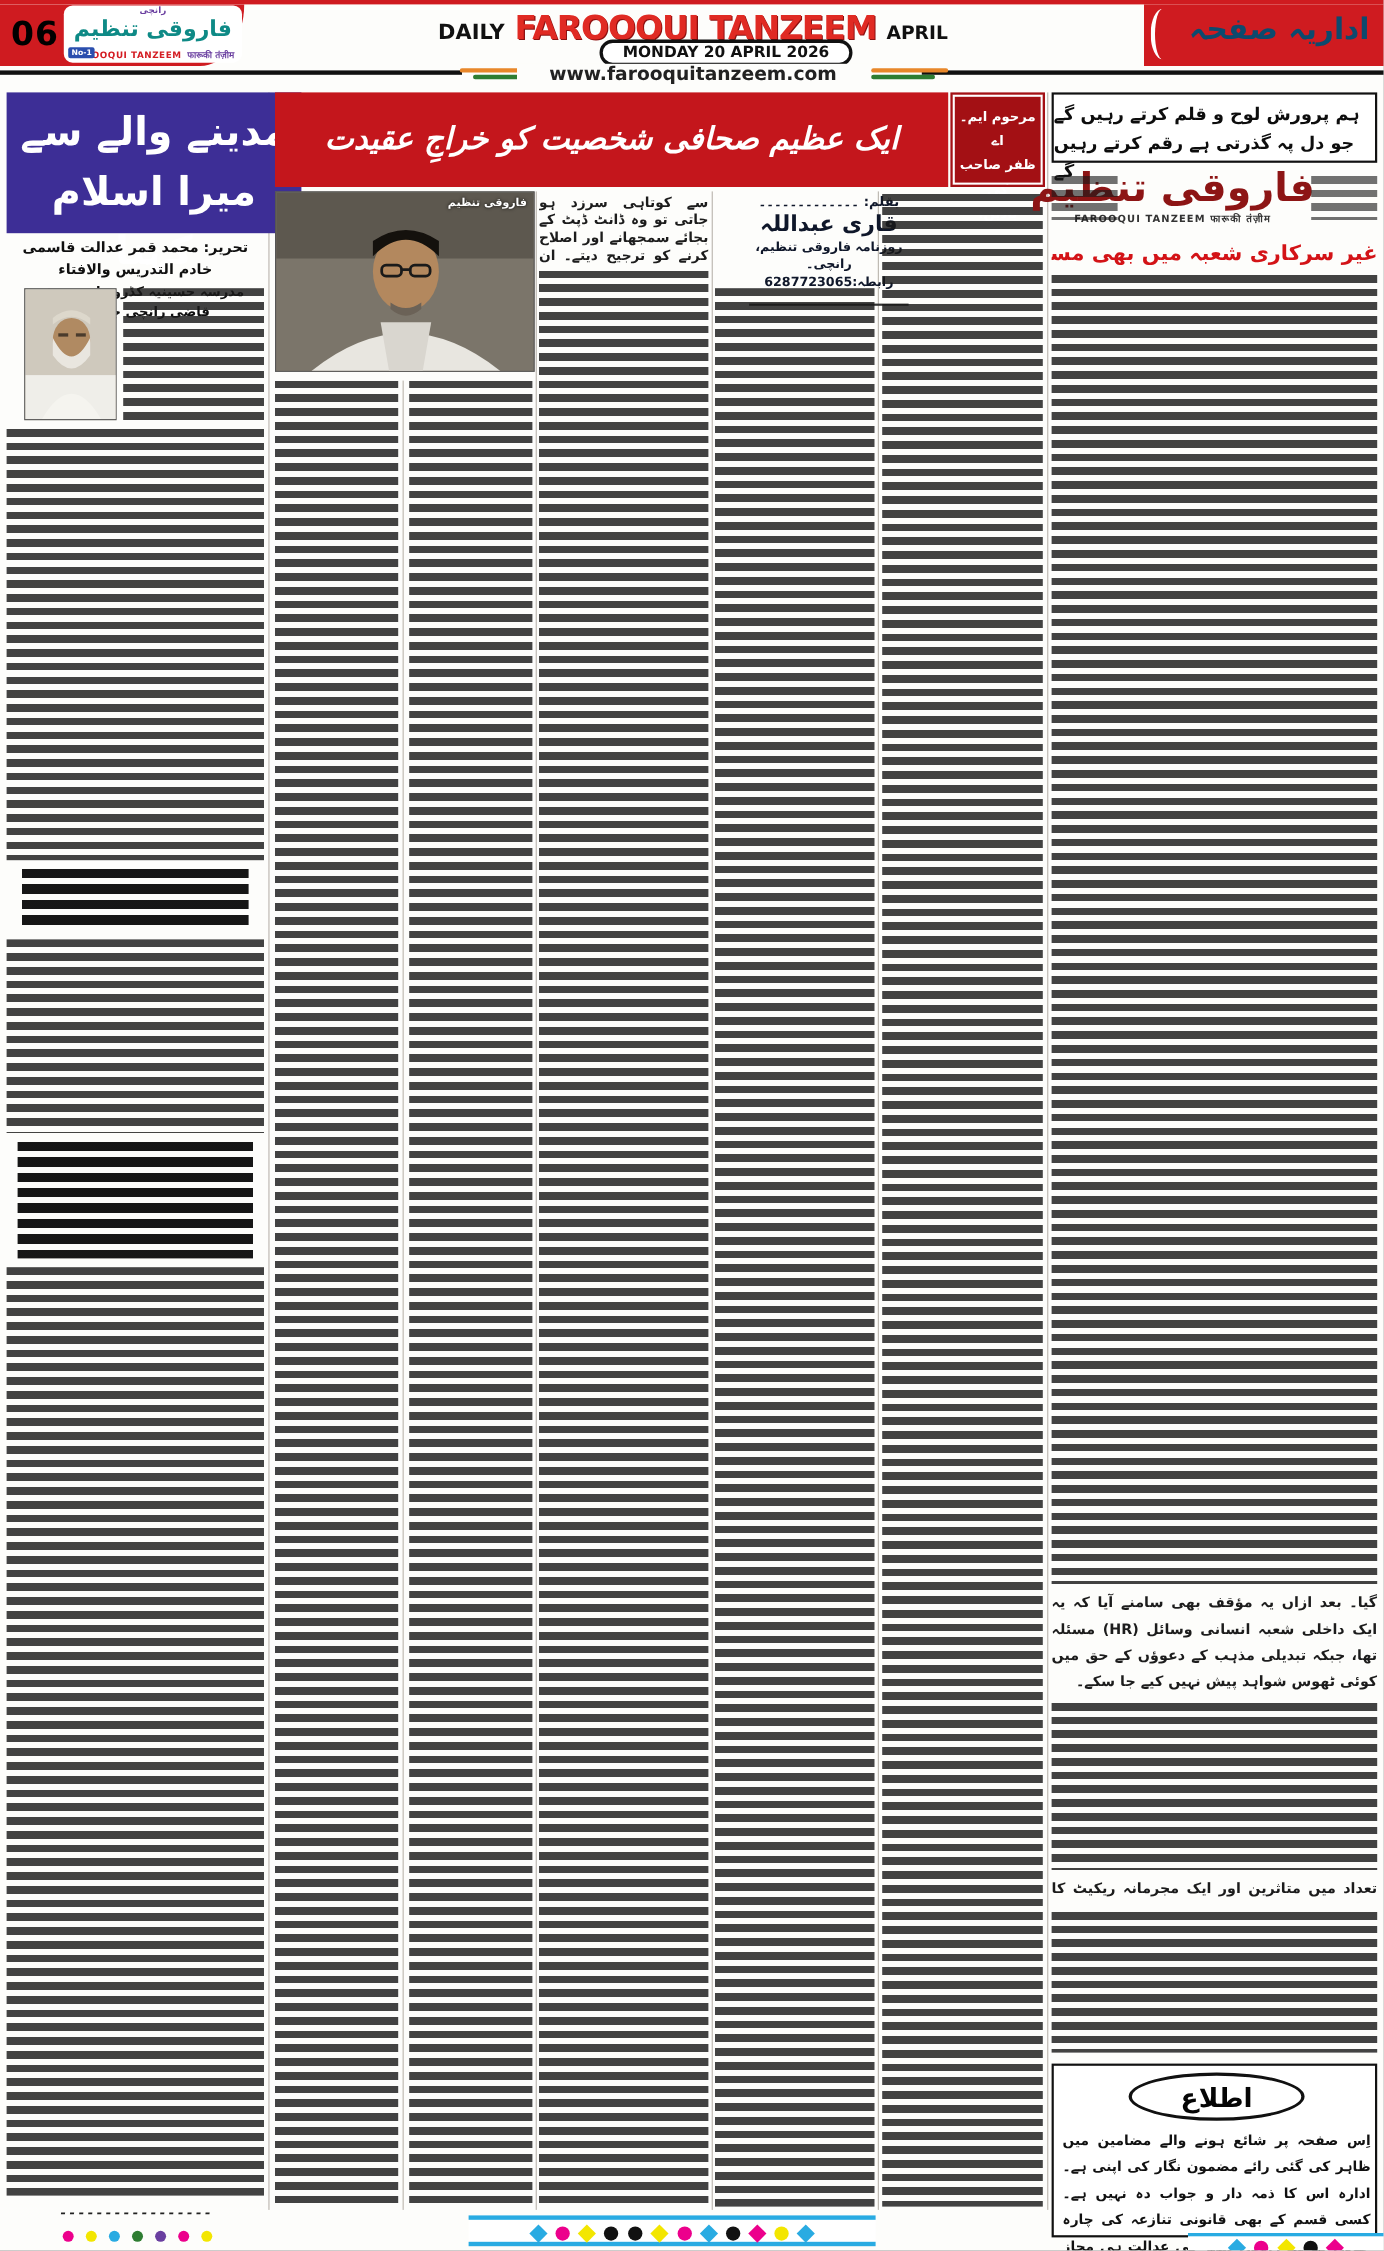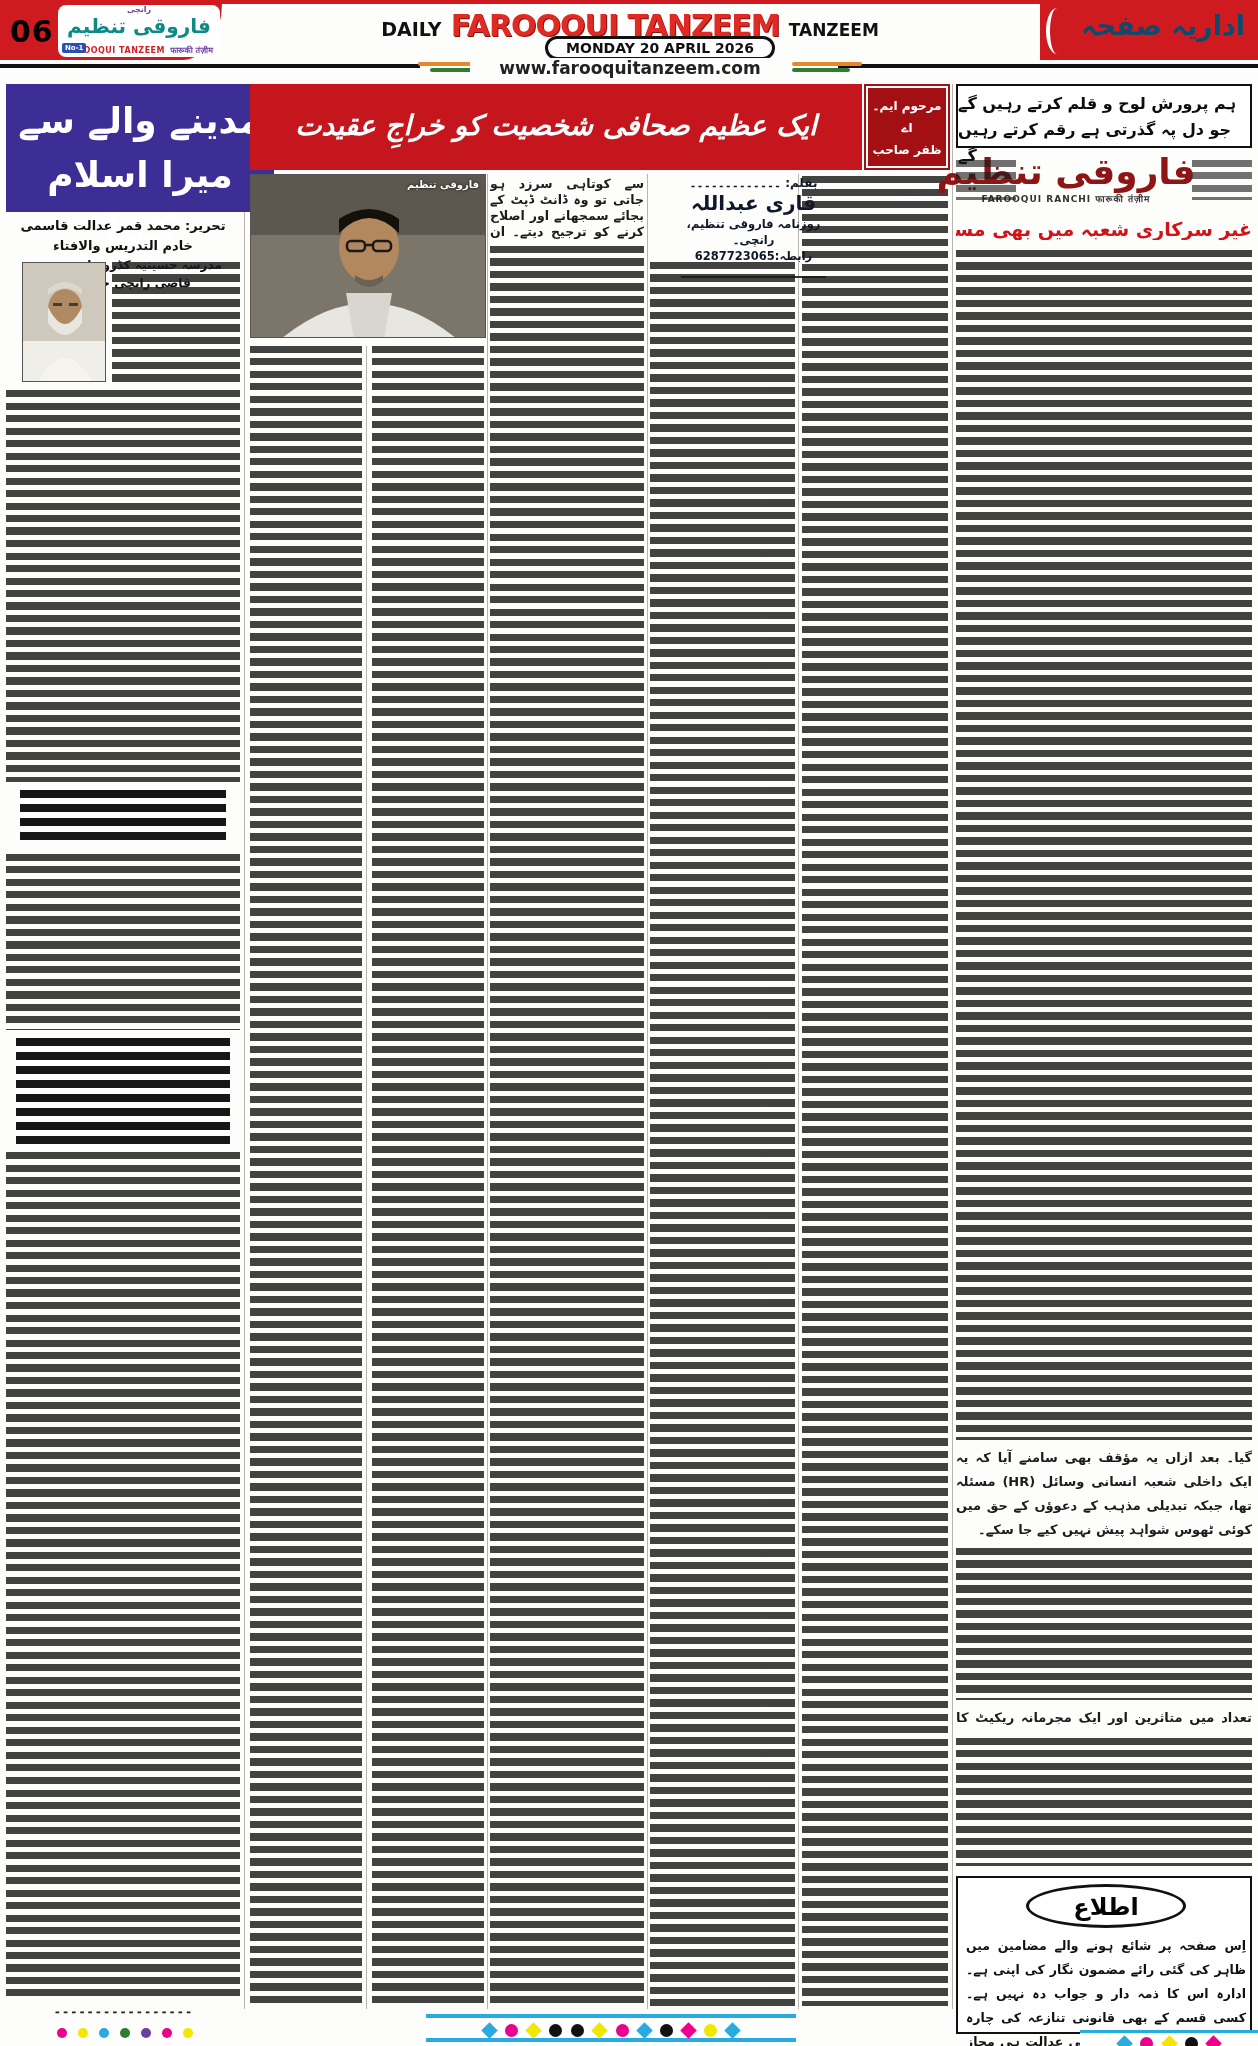--- a/index.html
+++ b/index.html
@@ -132,21 +132,21 @@
     <div>
       <span class="logo-sub">FAROOQUI TANZEEM</span>
       <span class="logo-hi">फारूकी तंज़ीम</span>
     </div>
     <span class="no1">No-1</span>
   </div>
 
   <div class="abs masthead-line">
     <span class="mh-daily">DAILY</span>
     <span class="mh-title">FAROOQUI TANZEEM</span>
-    <span class="mh-city">TANZEEM</span>
+    <span class="mh-city">APRIL</span>
   </div>
 
   <div class="abs date-pill">MONDAY 20 APRIL 2026</div>
 
   <div class="abs banner-right"></div>
   <div class="abs banner-right-arc"></div>
   <div class="abs edition urdu">اداریہ صفحہ</div>
 
   <div class="abs rule-under-banner rub-l"></div>
   <div class="abs rule-under-banner rub-r"></div>
@@ -262,21 +262,21 @@
     <span class="shape diamond c-cyan"></span>
   </div>
 
   <div class="abs couplet urdu">
     <div>ہم پرورش لوح و قلم کرتے رہیں گے</div>
     <div>جو دل پہ گذرتی ہے رقم کرتے رہیں گے</div>
   </div>
 
   <div class="abs nameplate">
     <div class="np-urdu urdu">فاروقی تنظیم</div>
-    <div class="np-sub">FAROOQUI RANCHI फारूकी तंज़ीम</div>
+    <div class="np-sub">FAROOQUI TANZEEM फारूकी तंज़ीम</div>
   </div>
   <div class="abs ftxt ftxt-light" style="left:956px; top:160px; width:60px; height:40px;"></div>
   <div class="abs ftxt ftxt-light" style="left:1192px; top:160px; width:60px; height:40px;"></div>
 
   <div class="abs right-head urdu">غیر سرکاری شعبہ میں بھی مسلمان نشانے پر</div>
 
   <div class="abs ftxt" style="left:956px; top:250px; width:296px; height:1190px;"></div>
   <div class="abs lead urdu" style="left:956px; top:1446px; width:296px; height:96px; line-height:24px; font-size:13px;">گیا۔ بعد ازاں یہ مؤقف بھی سامنے آیا کہ یہ ایک داخلی شعبہ انسانی وسائل (HR) مسئلہ تھا، جبکہ تبدیلی مذہب کے دعوؤں کے حق میں کوئی ٹھوس شواہد پیش نہیں کیے جا سکے۔</div>
   <div class="abs ftxt" style="left:956px; top:1548px; width:296px; height:152px;"></div>
   <div class="abs lead urdu" style="left:956px; top:1706px; width:296px; height:26px; line-height:24px; font-size:13px;">تعداد میں متاثرین اور ایک مجرمانہ ریکیٹ کا پہلو سامنے آتا ہے۔</div>

